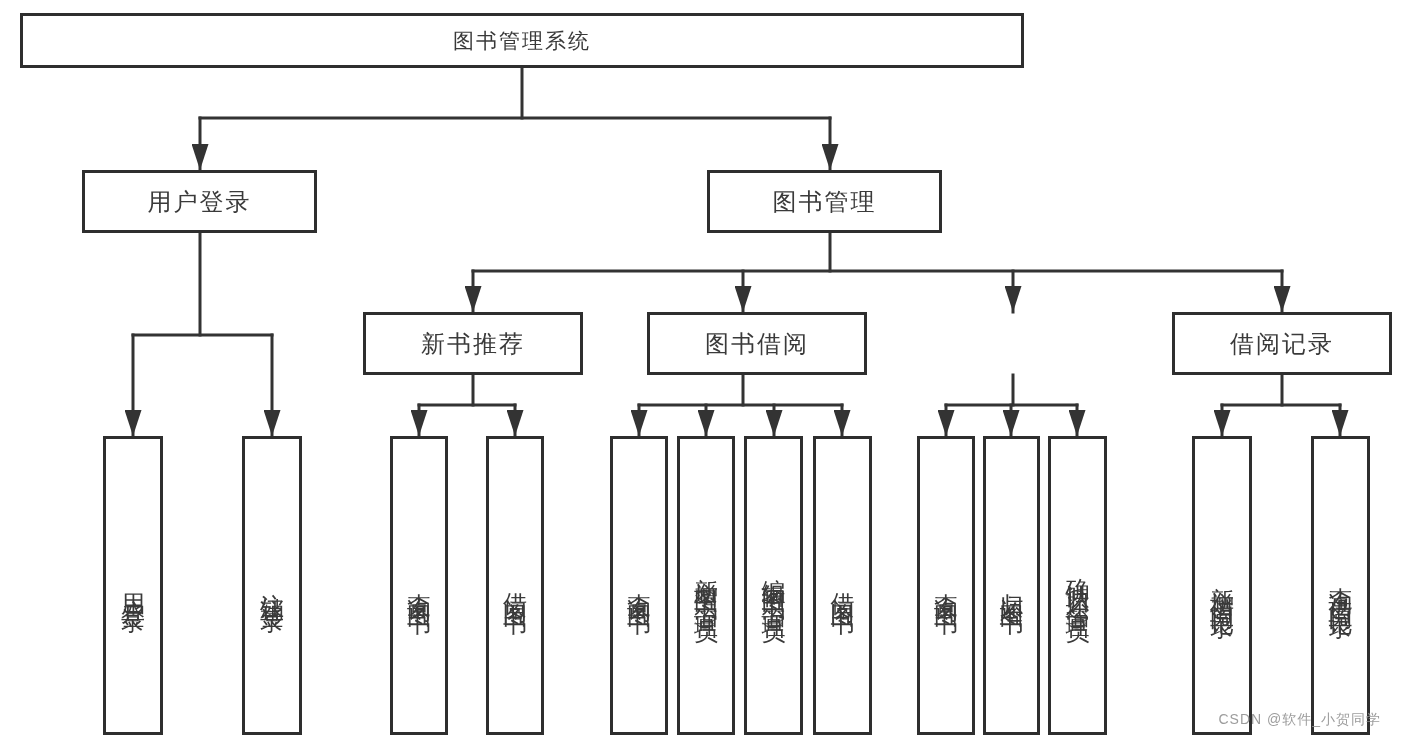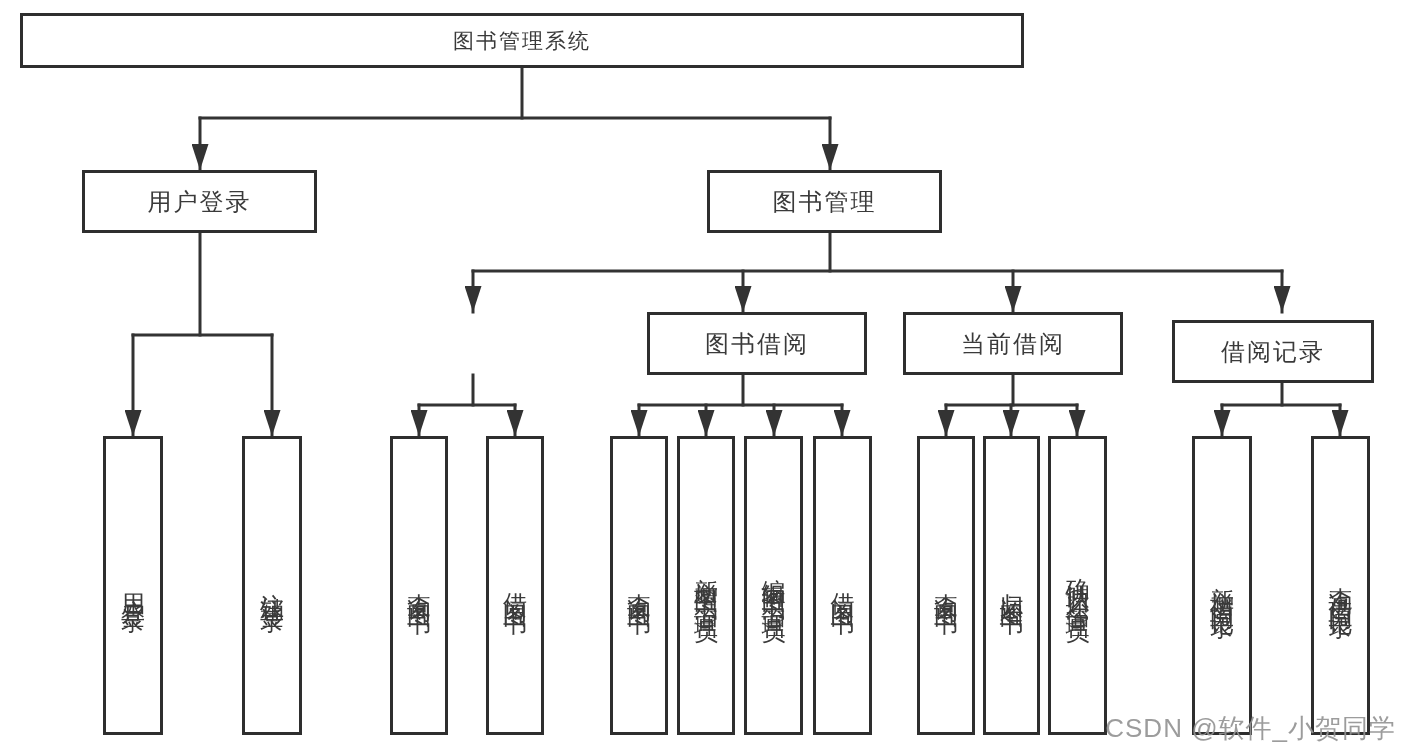--- a/index.html
+++ b/index.html
@@ -29,23 +29,23 @@
     writing-mode: vertical-rl;
     text-orientation: mixed;
     font-size: 24px;
     letter-spacing: 6px;
     line-height: 1;
     color: #3a3a3a;
   }
   .watermark {
     position: absolute;
     top: 711px;
-    right: 9px;
+    right: 24px;
     z-index: 5;
-    font-size: 26px;
+    font-size: 14px;
     letter-spacing: 1px;
     color: rgba(148,148,148,0.92);
     white-space: nowrap;
   }
 </style>
 </head>
 <body>
 
 <div class="canvas">
 
@@ -101,27 +101,27 @@
     <span class="h-label">图书管理系统</span>
   </div>
 
   <div class="box" style="left:82px;top:170px;width:235px;height:63px">
     <span class="h-label">用户登录</span>
   </div>
   <div class="box" style="left:707px;top:170px;width:235px;height:63px">
     <span class="h-label">图书管理</span>
   </div>
 
+  <div class="box" style="left:363px;top:312px;width:220px;height:63px">
+    <span class="h-label">新书推荐</span>
+  </div>
   <div class="box" style="left:647px;top:312px;width:220px;height:63px">
     <span class="h-label">图书借阅</span>
   </div>
-  <div class="box" style="left:903px;top:312px;width:220px;height:63px">
-    <span class="h-label">当前借阅</span>
-  </div>
-  <div class="box" style="left:1172px;top:320px;width:202px;height:63px">
+  <div class="box" style="left:1172px;top:312px;width:220px;height:63px">
     <span class="h-label">借阅记录</span>
   </div>
 
   <div class="box leaf" style="left:103px;top:436px;width:60px;height:299px">
     <span class="v-label">用户登录</span>
   </div>
   <div class="box leaf" style="left:242px;top:436px;width:60px;height:299px">
     <span class="v-label">注销登录</span>
   </div>
 

